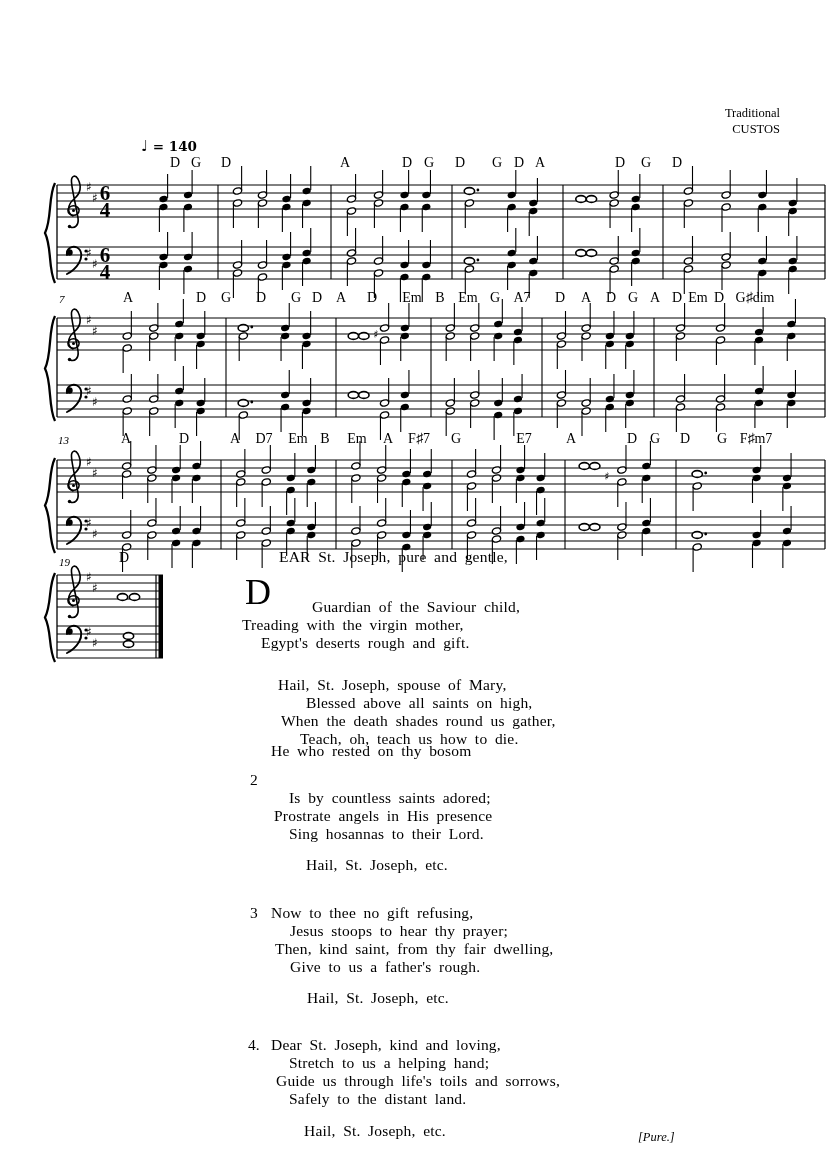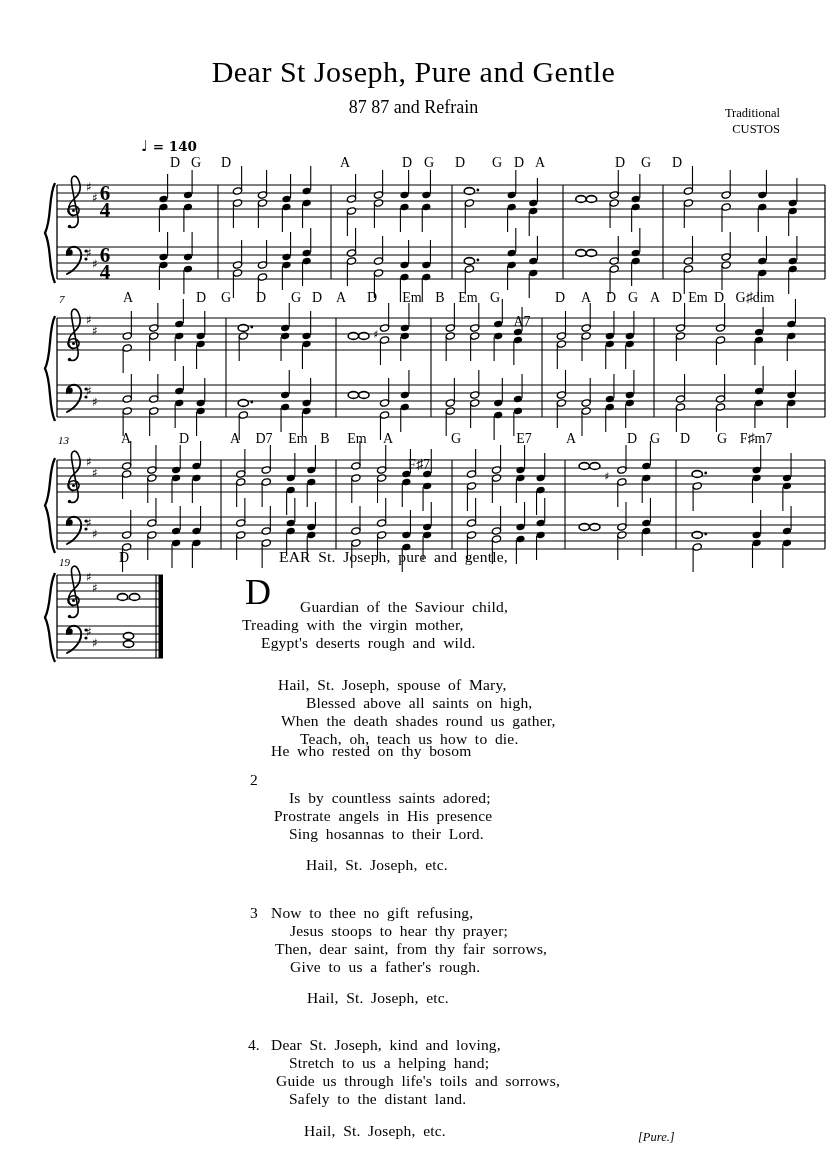--- a/index.html
+++ b/index.html
@@ -684,22 +684,20 @@
         <text x="92" y="592" fill="#000" font-size="12px" font-family="&quot;DejaVu Sans&quot;,sans-serif">♯</text>
         <text x="86" y="636" fill="#000" font-size="12px" font-family="&quot;DejaVu Sans&quot;,sans-serif">♯</text>
         <text x="92" y="647" fill="#000" font-size="12px" font-family="&quot;DejaVu Sans&quot;,sans-serif">♯</text>
         <ellipse cx="122.5" cy="597" rx="5.2" ry="3.4" fill="#fff" stroke="#000" stroke-width="1.6"></ellipse>
         <ellipse cx="134.5" cy="597" rx="5.2" ry="3.4" fill="#fff" stroke="#000" stroke-width="1.6"></ellipse>
         <ellipse cx="128.5" cy="636" rx="5.2" ry="3.4" fill="#fff" stroke="#000" stroke-width="1.6"></ellipse>
         <ellipse cx="128.5" cy="644" rx="5.2" ry="3.4" fill="#fff" stroke="#000" stroke-width="1.6"></ellipse>
       </g>
     </svg>
 
-  <div class="abs title">Dear St Joseph, Pure and Gentle</div>
-  <div class="abs subtitle">87 87 and Refrain</div>
   <div class="abs credit" style="top:106px">Traditional</div>
   <div class="abs credit" style="top:122px">CUSTOS</div>
   <div class="abs tempo">
     <span class="glyph">♩</span>
     <span>= 140</span>
   </div>
 
   <div id="chord-layer">
       <span class="chord" style="left: 175px; top: 155px;">D</span>
       <span class="chord" style="left: 196px; top: 155px;">G</span>
@@ -719,76 +717,76 @@
       <span class="chord" style="left: 226px; top: 290px;">G</span>
       <span class="chord" style="left: 261px; top: 290px;">D</span>
       <span class="chord" style="left: 296px; top: 290px;">G</span>
       <span class="chord" style="left: 317px; top: 290px;">D</span>
       <span class="chord" style="left: 341px; top: 290px;">A</span>
       <span class="chord" style="left: 372px; top: 290px;">D</span>
       <span class="chord" style="left: 412px; top: 290px;">Em</span>
       <span class="chord" style="left: 440px; top: 290px;">B</span>
       <span class="chord" style="left: 468px; top: 290px;">Em</span>
       <span class="chord" style="left: 495px; top: 290px;">G</span>
-      <span class="chord" style="left: 522px; top: 290px; margin-top: 24px;">A7</span>
+      <span class="chord" style="left: 522px; top: 290px;">A7</span>
       <span class="chord" style="left: 560px; top: 290px;">D</span>
       <span class="chord" style="left: 586px; top: 290px;">A</span>
       <span class="chord" style="left: 611px; top: 290px;">D</span>
       <span class="chord" style="left: 633px; top: 290px;">G</span>
       <span class="chord" style="left: 655px; top: 290px;">A</span>
       <span class="chord" style="left: 677px; top: 290px;">D</span>
       <span class="chord" style="left: 698px; top: 290px;">Em</span>
       <span class="chord" style="left: 719px; top: 290px;">D</span>
       <span class="chord" style="left: 755px; top: 290px;">G♯dim</span>
       <span class="mnum" style="left: 59px; top: 293px;">7</span>
       <span class="chord" style="left: 126px; top: 431px;">A</span>
       <span class="chord" style="left: 184px; top: 431px;">D</span>
       <span class="chord" style="left: 235px; top: 431px;">A</span>
       <span class="chord" style="left: 264px; top: 431px;">D7</span>
       <span class="chord" style="left: 298px; top: 431px;">Em</span>
       <span class="chord" style="left: 325px; top: 431px;">B</span>
       <span class="chord" style="left: 357px; top: 431px;">Em</span>
       <span class="chord" style="left: 388px; top: 431px;">A</span>
-      <span class="chord" style="left: 419px; top: 457px;">F♯7</span>
+      <span class="chord" style="left: 419px; top: 431px;">F♯7</span>
       <span class="chord" style="left: 456px; top: 431px;">G</span>
       <span class="chord" style="left: 524px; top: 431px;">E7</span>
       <span class="chord" style="left: 571px; top: 431px;">A</span>
       <span class="chord" style="left: 632px; top: 431px;">D</span>
       <span class="chord" style="left: 655px; top: 431px;">G</span>
       <span class="chord" style="left: 685px; top: 431px;">D</span>
       <span class="chord" style="left: 722px; top: 431px;">G</span>
       <span class="chord" style="left: 756px; top: 431px;">F♯m7</span>
       <span class="mnum" style="left: 58px; top: 434px;">13</span>
       <span class="chord" style="left: 124px; top: 550px;">D</span>
       <span class="mnum" style="left: 59px; top: 556px;">19</span>
     </div>
 
   <div>
     <span class="abs dropcap" style="left:245px;top:577px">D</span>
     <span class="abs lyr" style="left:279px;top:548px">EAR St. Joseph, pure and gentle,</span>
-    <span class="abs lyr" style="left:300px;top:598px">Guardian of the Saviour child,</span>
+    <span class="abs lyr" style="left:312px;top:598px">Guardian of the Saviour child,</span>
     <span class="abs lyr" style="left:242px;top:616px">Treading with the virgin mother,</span>
-    <span class="abs lyr" style="left:261px;top:634px">Egypt's deserts rough and wild.</span>
+    <span class="abs lyr" style="left:261px;top:634px">Egypt's deserts rough and gift.</span>
 
     <span class="abs lyr it" style="left:278px;top:676px">Hail, St. Joseph, spouse of Mary,</span>
     <span class="abs lyr it" style="left:306px;top:694px">Blessed above all saints on high,</span>
     <span class="abs lyr it" style="left:281px;top:712px">When the death shades round us gather,</span>
     <span class="abs lyr it" style="left:300px;top:730px">Teach, oh, teach us how to die.</span>
 
     <span class="abs vnum" style="left:250px;top:771px">2</span>
     <span class="abs lyr" style="left:271px;top:742px">He who rested on thy bosom</span>
     <span class="abs lyr" style="left:289px;top:789px">Is by countless saints adored;</span>
     <span class="abs lyr" style="left:274px;top:807px">Prostrate angels in His presence</span>
     <span class="abs lyr" style="left:289px;top:825px">Sing hosannas to their Lord.</span>
     <span class="abs lyr it" style="left:306px;top:856px">Hail, St. Joseph, etc.</span>
 
     <span class="abs vnum" style="left:250px;top:904px">3</span>
     <span class="abs lyr" style="left:271px;top:904px">Now to thee no gift refusing,</span>
     <span class="abs lyr" style="left:290px;top:922px">Jesus stoops to hear thy prayer;</span>
-    <span class="abs lyr" style="left:275px;top:940px">Then, dear saint, from thy fair sorrows,</span>
+    <span class="abs lyr" style="left:275px;top:940px">Then, kind saint, from thy fair dwelling,</span>
     <span class="abs lyr" style="left:290px;top:958px">Give to us a father's rough.</span>
     <span class="abs lyr it" style="left:307px;top:989px">Hail, St. Joseph, etc.</span>
 
     <span class="abs vnum" style="left:248px;top:1036px">4.</span>
     <span class="abs lyr" style="left:271px;top:1036px">Dear St. Joseph, kind and loving,</span>
     <span class="abs lyr" style="left:289px;top:1054px">Stretch to us a helping hand;</span>
     <span class="abs lyr" style="left:276px;top:1072px">Guide us through life's toils and sorrows,</span>
     <span class="abs lyr" style="left:289px;top:1090px">Safely to the distant land.</span>
     <span class="abs lyr it" style="left:304px;top:1122px">Hail, St. Joseph, etc.</span>
 

